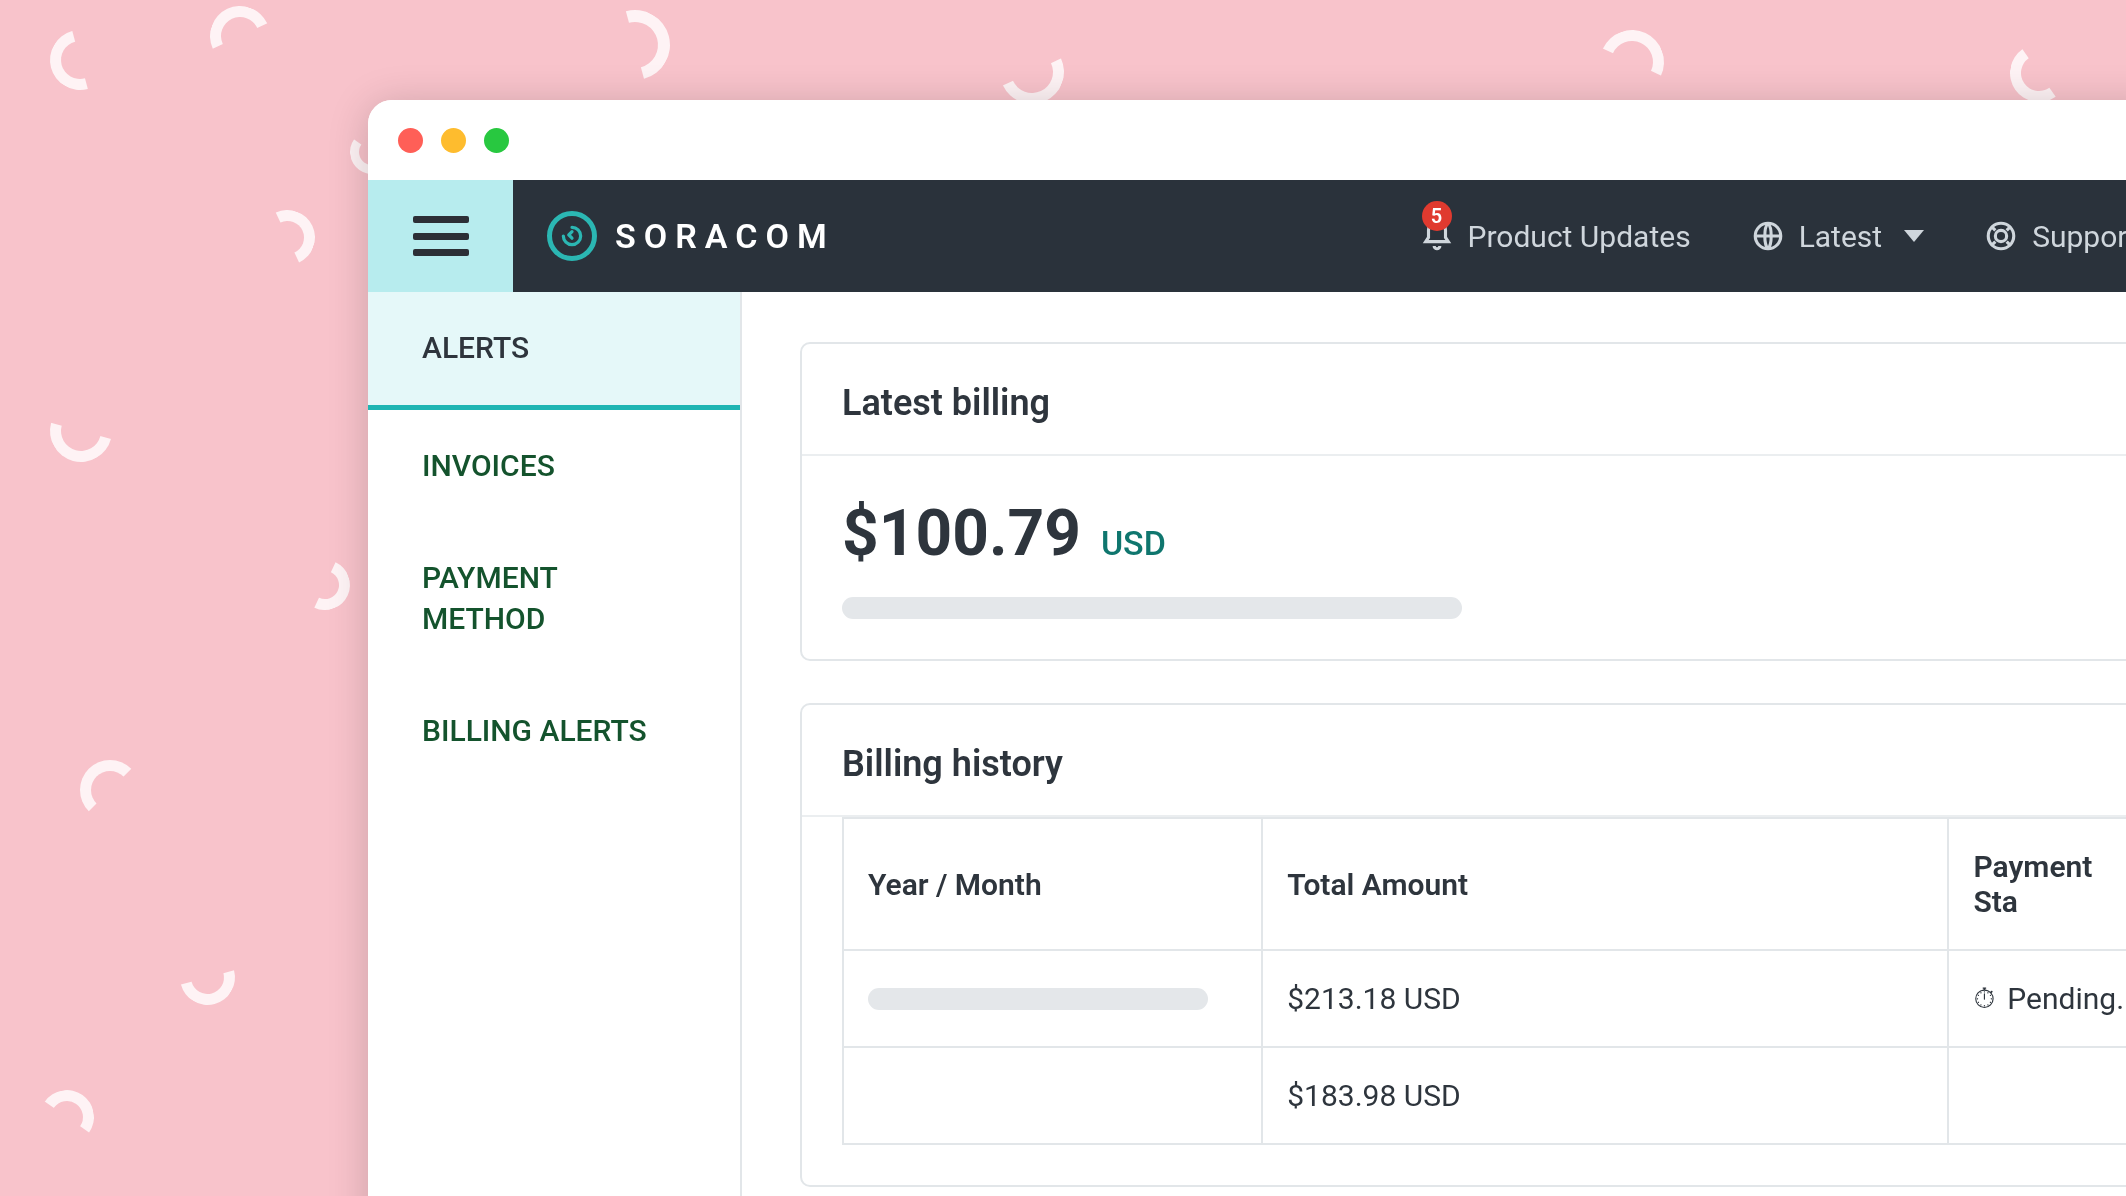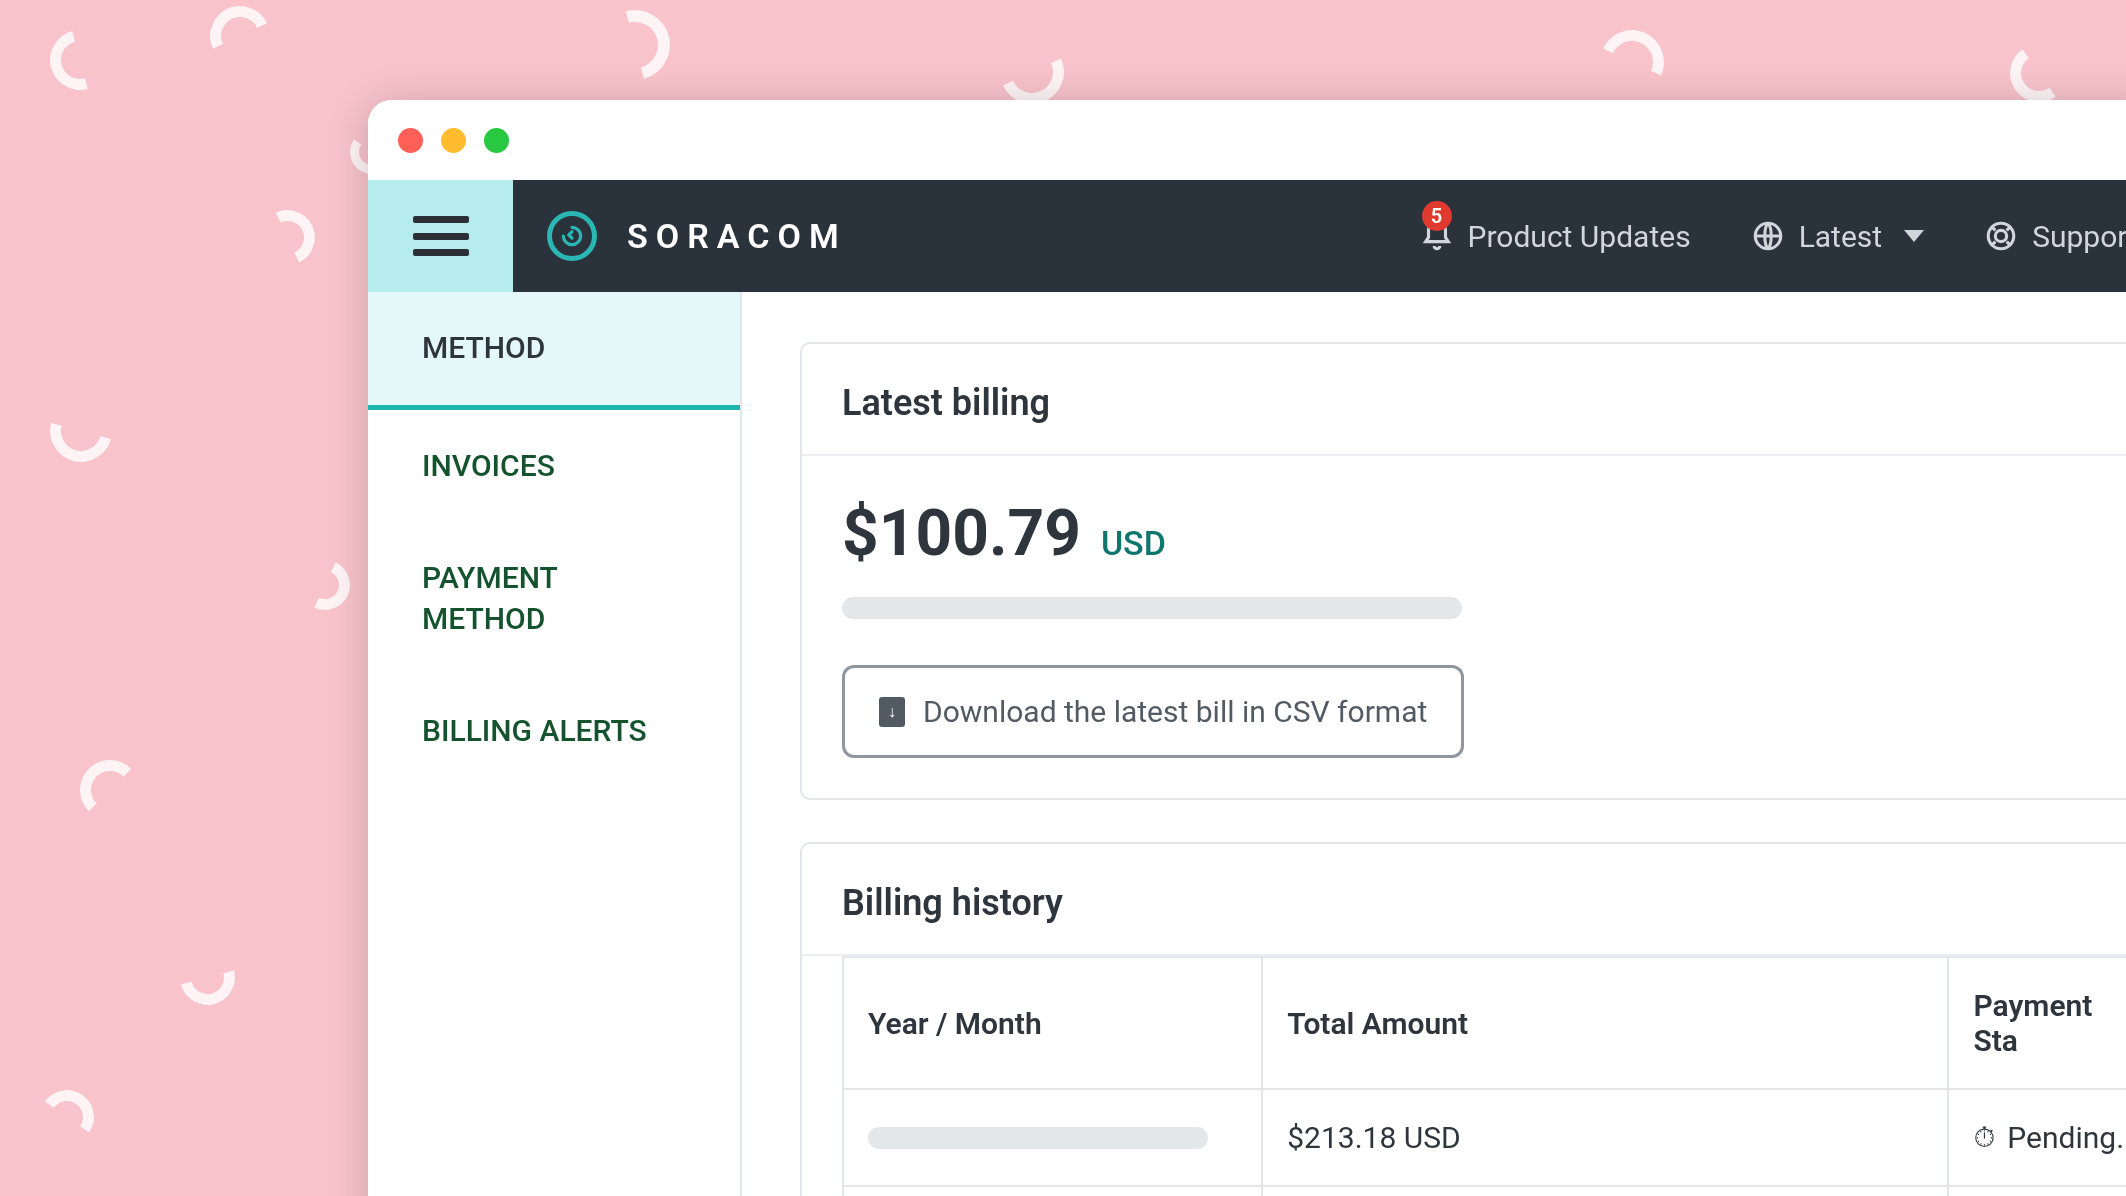--- a/index.html
+++ b/index.html
@@ -75,21 +75,21 @@
     justify-content: space-between;
   }
   .hamburger span {
     height: 7px;
     background: #2c2f36;
     border-radius: 2px;
   }
   .brand {
     display: flex;
     align-items: center;
-    gap: 30px;
+    gap: 18px;
     padding-left: 34px;
   }
   .brand-logo {
     width: 50px;
     height: 50px;
     border: 5px solid #2bb7b3;
     border-radius: 50%;
     display: flex;
     align-items: center;
     justify-content: center;
@@ -351,40 +351,36 @@
             <circle cx="12" cy="12" r="4"></circle>
             <path d="M5 5l3 3M19 5l-3 3M5 19l3-3M19 19l-3-3"></path>
           </svg>
       </span>
       <span>Support</span>
     </div>
   </div>
 
   <div class="body-area">
     <div class="sidebar">
-      <div class="side-item active"><span>METHOD</span></div>
+      <div class="side-item active"><span>ALERTS</span></div>
       <div class="side-item"><span>INVOICES</span></div>
       <div class="side-item"><span>PAYMENT METHOD</span></div>
       <div class="side-item"><span>BILLING ALERTS</span></div>
     </div>
 
     <div class="main">
 
       <div class="card">
         <div class="card-header">Latest billing</div>
         <div class="card-body">
           <div class="amount-row">
             <div class="amount">$100.79</div>
             <div class="currency">USD</div>
           </div>
           <div class="skeleton-bar"></div>
-          <button class="dl-btn">
-            <span class="dl-icon"></span>
-            <span>Download the latest bill in CSV format</span>
-          </button>
         </div>
       </div>
 
       <div class="card">
         <div class="card-header">Billing history</div>
         <div class="card-body" style="padding:0 40px 40px 40px;">
           <table class="history">
             <thead>
               <tr>
                 <th style="width:420px">Year / Month</th>

